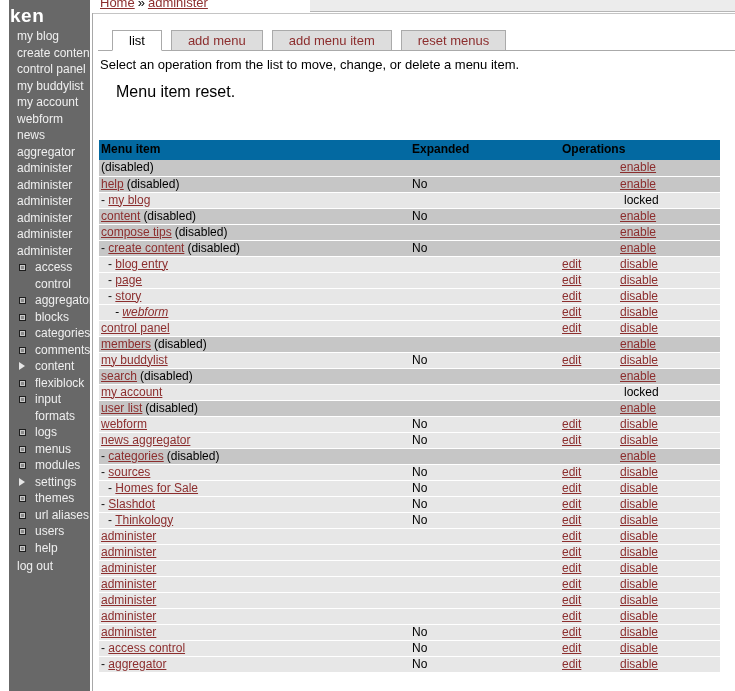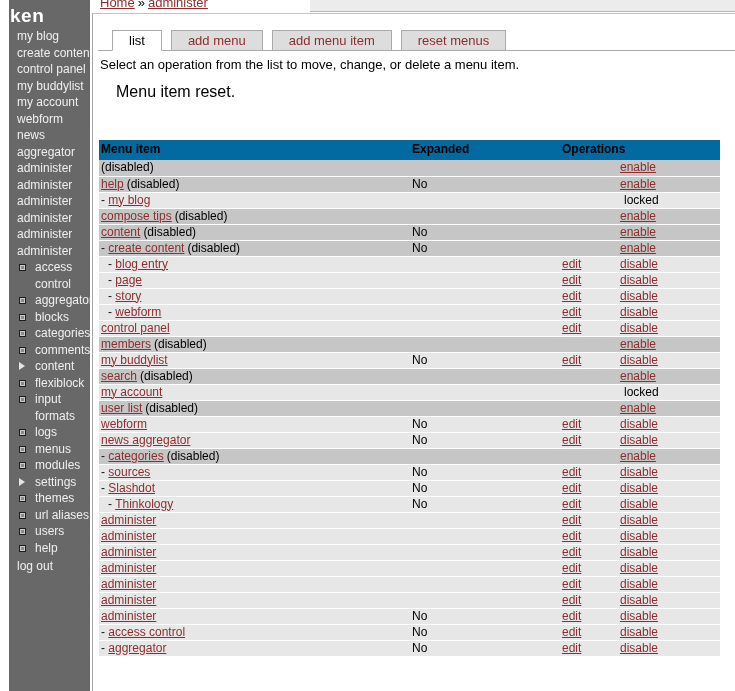--- a/index.html
+++ b/index.html
@@ -168,32 +168,32 @@
             <td class="cell-op1"></td>
             <td class="cell-op2"><a>enable</a></td>
           </tr>
           <tr class="row-normal">
             <td class="cell-menu" style="padding-left: 2px;"><span class="dash">-</span> <a>my blog</a></td>
             <td class="cell-expanded"></td>
             <td class="cell-op1"></td>
             <td class="cell-op2"><span class="locked">locked</span></td>
           </tr>
           <tr class="row-disabled">
+            <td class="cell-menu"><a>content</a><span class="suffix">(disabled)</span></td>
+            <td class="cell-expanded">No</td>
+            <td class="cell-op1"></td>
+            <td class="cell-op2"><a>enable</a></td>
+          </tr>
+          <tr class="row-disabled">
             <td class="cell-menu"><a>compose tips</a><span class="suffix">(disabled)</span></td>
             <td class="cell-expanded"></td>
             <td class="cell-op1"></td>
             <td class="cell-op2"><a>enable</a></td>
           </tr>
           <tr class="row-disabled">
-            <td class="cell-menu"><a>content</a><span class="suffix">(disabled)</span></td>
-            <td class="cell-expanded">No</td>
-            <td class="cell-op1"></td>
-            <td class="cell-op2"><a>enable</a></td>
-          </tr>
-          <tr class="row-disabled">
             <td class="cell-menu" style="padding-left: 2px;"><span class="dash">-</span> <a>create content</a><span class="suffix">(disabled)</span></td>
             <td class="cell-expanded">No</td>
             <td class="cell-op1"></td>
             <td class="cell-op2"><a>enable</a></td>
           </tr>
           <tr class="row-normal">
             <td class="cell-menu" style="padding-left: 9px;"><span class="dash">-</span> <a>blog entry</a></td>
             <td class="cell-expanded"></td>
             <td class="cell-op1"><a>edit</a></td>
             <td class="cell-op2"><a>disable</a></td>
@@ -204,21 +204,21 @@
             <td class="cell-op1"><a>edit</a></td>
             <td class="cell-op2"><a>disable</a></td>
           </tr>
           <tr class="row-normal">
             <td class="cell-menu" style="padding-left: 9px;"><span class="dash">-</span> <a>story</a></td>
             <td class="cell-expanded"></td>
             <td class="cell-op1"><a>edit</a></td>
             <td class="cell-op2"><a>disable</a></td>
           </tr>
           <tr class="row-normal">
-            <td class="cell-menu" style="padding-left: 9px;"><span class="dash">-</span> <a>webform</a></td>
+            <td class="cell-menu" style="padding-left: 16px; font-style: italic;"><span class="dash">-</span> <a>webform</a></td>
             <td class="cell-expanded"></td>
             <td class="cell-op1"><a>edit</a></td>
             <td class="cell-op2"><a>disable</a></td>
           </tr>
           <tr class="row-normal">
             <td class="cell-menu"><a>control panel</a></td>
             <td class="cell-expanded"></td>
             <td class="cell-op1"><a>edit</a></td>
             <td class="cell-op2"><a>disable</a></td>
           </tr>
@@ -265,20 +265,26 @@
             <td class="cell-op2"><a>disable</a></td>
           </tr>
           <tr class="row-disabled">
             <td class="cell-menu" style="padding-left: 2px;"><span class="dash">-</span> <a>categories</a><span class="suffix">(disabled)</span></td>
             <td class="cell-expanded"></td>
             <td class="cell-op1"></td>
             <td class="cell-op2"><a>enable</a></td>
           </tr>
           <tr class="row-normal">
             <td class="cell-menu" style="padding-left: 2px;"><span class="dash">-</span> <a>sources</a></td>
+            <td class="cell-expanded">No</td>
+            <td class="cell-op1"><a>edit</a></td>
+            <td class="cell-op2"><a>disable</a></td>
+          </tr>
+          <tr class="row-normal">
+            <td class="cell-menu" style="padding-left: 9px;"><span class="dash">-</span> <a>Homes for Sale</a></td>
             <td class="cell-expanded">No</td>
             <td class="cell-op1"><a>edit</a></td>
             <td class="cell-op2"><a>disable</a></td>
           </tr>
           <tr class="row-normal">
             <td class="cell-menu" style=""><span class="dash">-</span> <a>Slashdot</a></td>
             <td class="cell-expanded">No</td>
             <td class="cell-op1"><a>edit</a></td>
             <td class="cell-op2"><a>disable</a></td>
           </tr>

